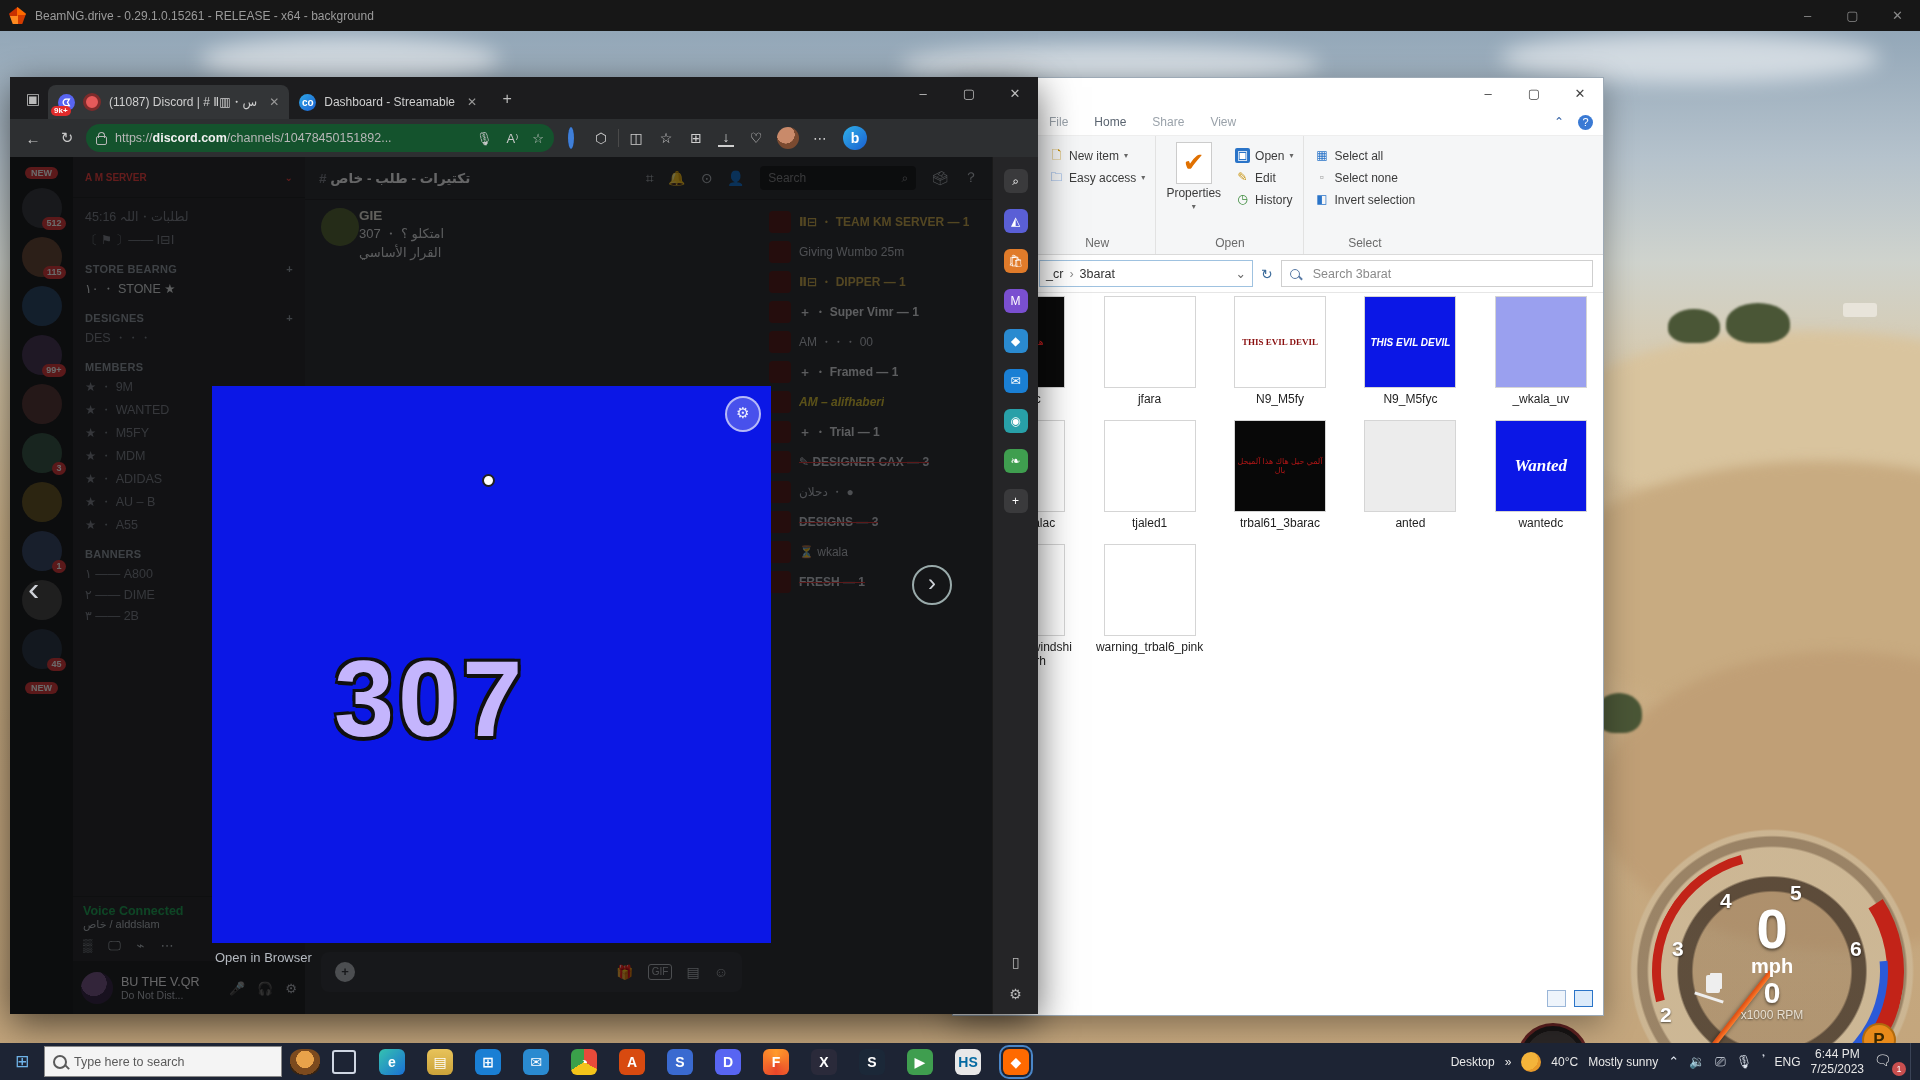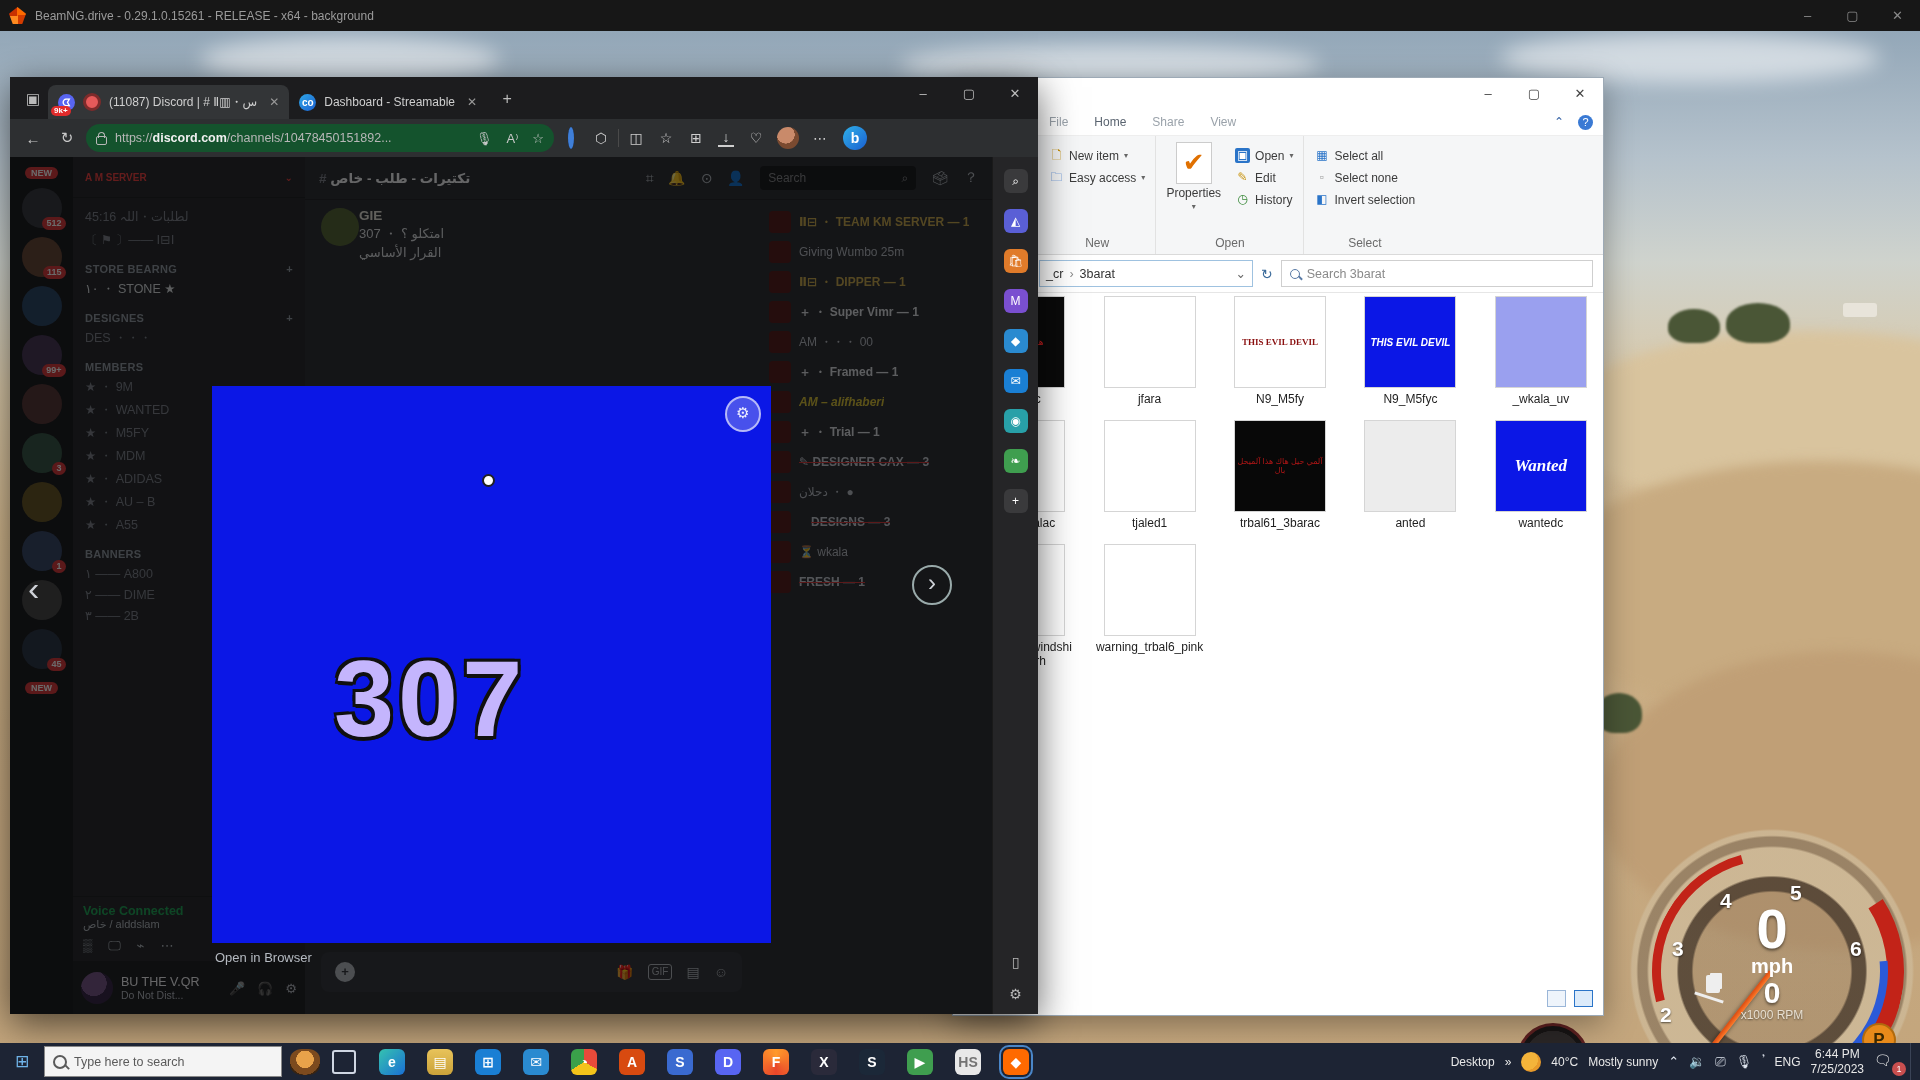--- a/index.html
+++ b/index.html
@@ -68,21 +68,21 @@
   .ritems{display:flex;gap:14px;flex:1;}
   .rcol{display:flex;flex-direction:column;gap:7px;}
   .ritem{display:flex;align-items:center;gap:5px;font-size:12px;color:#3b3b3b;white-space:nowrap;}
   .rbig{display:flex;flex-direction:column;align-items:center;font-size:12px;color:#3b3b3b;gap:2px;justify-content:flex-start;}
   .rbig .bigico{width:34px;height:40px;background:#fff;border:1px solid #ccc;color:#e07000;font-size:26px;font-weight:bold;text-align:center;line-height:38px;}
   .rlabel{text-align:center;color:#6a6a6a;font-size:12px;padding:6px 0 4px 0;}
   .rico{width:15px;height:15px;flex:none;text-align:center;line-height:15px;font-size:12px;}
   .caret{font-size:8px;color:#666;}
   .addrbar{height:37px;display:flex;align-items:center;gap:8px;padding:0 10px 0 86px;border-bottom:1px solid #e6e6e6;}
   .crumbbox{flex:0 0 200px;height:25px;border:1px solid #9fc2e0;display:flex;align-items:center;gap:6px;padding:0 6px;font-size:12.5px;color:#333;}
-  .searchbox{flex:1;height:25px;border:1px solid #cfcfcf;display:flex;align-items:center;gap:7px;padding:0 8px;color:#8a8a8a;font-size:12.5px;}
+  .searchbox{flex:1;height:25px;border:1px solid #cfcfcf;display:flex;align-items:center;gap:13px;padding:0 8px;color:#8a8a8a;font-size:12.5px;}
   .cssearch2{width:8px;height:8px;border:1.5px solid #5a7ba6;border-radius:50%;position:relative;flex:none;}
   .cssearch2::after{content:"";position:absolute;left:7px;top:7px;width:5px;height:1.5px;background:#5a7ba6;transform:rotate(45deg);}
   #filegrid{position:absolute;left:12px;top:218px;right:8px;display:grid;grid-template-columns:repeat(5,1fr);row-gap:14px;column-gap:22px;}
   .ftile{display:flex;flex-direction:column;align-items:center;gap:4px;}
   .fthumb{width:90px;height:90px;border:1px solid #d5d5d5;background:#fff;display:flex;align-items:center;justify-content:center;overflow:hidden;text-align:center;}
   .fname{font-size:12px;color:#1e1e1e;text-align:center;line-height:14px;max-width:110px;word-break:break-all;}
   .t-black{background:#0a0a0a;color:#d02020;font-size:9px;}
   .t-blue{background:var(--vivid-blue);color:#fff;font-size:10px;font-weight:bold;font-style:italic;}
   .t-bluewanted{background:var(--vivid-blue);color:#fff;font-size:17px;font-weight:bold;font-style:italic;font-family:"Liberation Serif",serif;}
   .t-lav{background:#9aa0ef;}
@@ -648,21 +648,21 @@
               <div class="rrow">
                 <div class="rthumb"></div>
                 <span class="rtext ell struck" style="max-width:185px;">✎ DESIGNER CAX — 3</span>
               </div>
               <div class="rrow">
                 <div class="rthumb"></div>
                 <span class="rtext ell" style="max-width:185px;">دحلان ・ ●</span>
               </div>
               <div class="rrow">
                 <div class="rthumb"></div>
-                <span class="rtext ell struck" style="max-width:185px;margin-left:12px;">DESIGNS — 3</span>
+                <span class="rtext ell struck" style="max-width:185px;">DESIGNS — 3</span>
               </div>
               <div class="rrow">
                 <div class="rthumb"></div>
                 <span class="rtext ell" style="max-width:185px;">⏳ wkala</span>
               </div>
               <div class="rrow">
                 <div class="rthumb"></div>
                 <span class="rtext ell struck" style="max-width:185px;">FRESH — 1</span>
               </div>
             </div>
@@ -731,21 +731,21 @@
         <div class="appicon" style="background: rgb(26, 127, 212);">⊞</div>
         <div class="appicon" style="background: rgb(42, 138, 208);">✉</div>
         <div class="appicon" style="background: conic-gradient(rgb(232, 74, 58) 0deg, rgb(232, 74, 58) 33%, rgb(244, 196, 26) 33%, rgb(244, 196, 26) 66%, rgb(58, 160, 74) 66%, rgb(58, 160, 74) 100%);">◔</div>
         <div class="appicon" style="background: rgb(216, 74, 16);">A</div>
         <div class="appicon" style="background: rgb(58, 106, 208);">S</div>
         <div class="appicon" style="background: rgb(88, 101, 242);">D</div>
         <div class="appicon" style="background: conic-gradient(rgb(255, 154, 42), rgb(232, 70, 42), rgb(255, 154, 42));">F</div>
         <div class="appicon" style="background: rgb(42, 42, 58);">X</div>
         <div class="appicon" style="background: rgb(27, 40, 56);">S</div>
         <div class="appicon" style="background: rgb(63, 158, 79);">▶</div>
-        <div class="appicon" style="background: rgb(232, 232, 232); color: #737373;">HS</div>
+        <div class="appicon" style="background: rgb(232, 232, 232); color: #0369a1;">HS</div>
         <div class="appicon active" style="background: rgb(255, 106, 0);">◆</div>
       </div>
     <div class="tray">
       <span>Desktop</span>
       <span>»</span>
       <span style="width:20px;height:20px;border-radius:50%;background:radial-gradient(circle at 35% 40%,#f4b43a 0 55%,#e89a2a 56%);display:inline-block;"></span>
       <span>40°C</span>
       <span>Mostly sunny</span>
       <span class="ico">⌃</span>
       <span class="ico">🔉</span>

